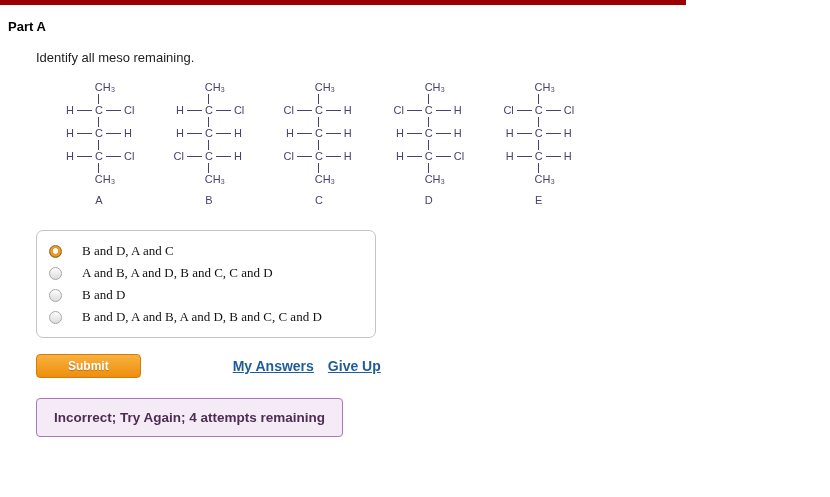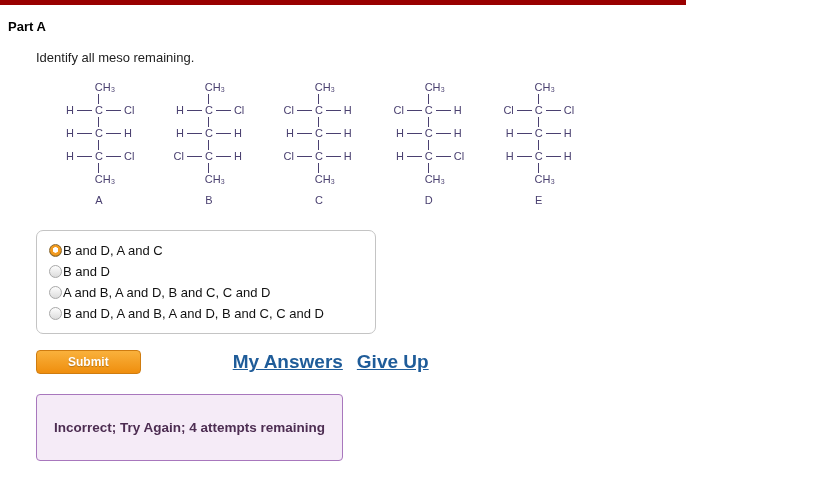--- a/index.html
+++ b/index.html
@@ -18,37 +18,37 @@
   .f-row{display:flex;align-items:center;}
   .f-side{width:20px;}
   .f-left{text-align:right;}
   .f-right{text-align:left;}
   .f-hline{width:15px;height:1px;background:#4a4070;margin:0 3px;}
   .f-c{padding:1px 0;}
   .f-letter{margin-top:9px;font-size:11px;transform:none;}
 
   
   .answer-box{margin-top:24px;width:318px;border:1px solid #c4c4c4;border-radius:7px;padding:9px 10px;background:#fff;}
-  .option{display:flex;align-items:center;gap:1px;padding:3px 2px;cursor:pointer;}
+  .option{display:flex;align-items:center;gap:20px;padding:3px 2px;cursor:pointer;font-family:Liberation Serif, serif;}
   .option-label{color:#111;}
   .radio{flex:0 0 auto;width:13px;height:13px;border-radius:50%;border:1px solid #a8a8a8;background:linear-gradient(#fdfdfd,#dcdcdc);box-sizing:border-box;}
   .radio.selected{border:1px solid #8a6a33;background:radial-gradient(circle at 50% 45%, #ffffff 0 2.5px, #f29a1f 3px 5px, #b9770d 6px);}
 
   
   .actions-row{display:flex;align-items:center;margin:16px 0 0 0;}
   .submit-btn{font-family:inherit;font-size:12px;font-weight:bold;color:#fff;
     background:linear-gradient(#f9b13c,#ef8e0e);border:1px solid #cf7c10;border-radius:4px;
     padding:4px 31px;cursor:pointer;text-shadow:0 1px 1px rgba(0,0,0,.25);}
-  .action-link{color:#1f5c99;font-weight:bold;text-decoration:underline;cursor:pointer;font-size:19px;}
+  .action-link{color:#1f5c99;font-weight:bold;text-decoration:underline;cursor:pointer;font-size:14px;}
   .link-my-answers{margin-left:92px;}
   .link-give-up{margin-left:14px;text-decoration:underline;}
 
   
   .feedback-box{margin-top:20px;width:fit-content;border:1px solid #a877bd;background:#f5ebf7;
-    border-radius:4px;padding:25px 17px;font-weight:bold;font-size:13.5px;color:#4d2d52;}
+    border-radius:4px;padding:11px 17px;font-weight:bold;font-size:13.5px;color:#4d2d52;}
 
   .footer-link{position:absolute;left:772px;top:489px;color:#1f5c99;font-size:11px;
     text-decoration:underline;white-space:nowrap;cursor:pointer;}
 </style>
 </head>
 <body>
 
 <div class="page">
   <div class="top-bar"></div>
   <div class="part-title">Part A</div>
@@ -210,25 +210,25 @@
       </div>
 
     <div class="answer-box">
       <div id="options">
           <div class="option">
             <span class="radio selected"></span>
             <span class="option-label">B and D, A and C</span>
           </div>
           <div class="option">
             <span class="radio"></span>
+            <span class="option-label">A and B, A and D, B and C, C and D</span>
+          </div>
+          <div class="option">
+            <span class="radio"></span>
             <span class="option-label">B and D</span>
-          </div>
-          <div class="option">
-            <span class="radio"></span>
-            <span class="option-label">A and B, A and D, B and C, C and D</span>
           </div>
           <div class="option">
             <span class="radio"></span>
             <span class="option-label">B and D, A and B, A and D, B and C, C and D</span>
           </div>
         </div>
     </div>
 
     <div class="actions-row">
       <button class="submit-btn">Submit</button>

